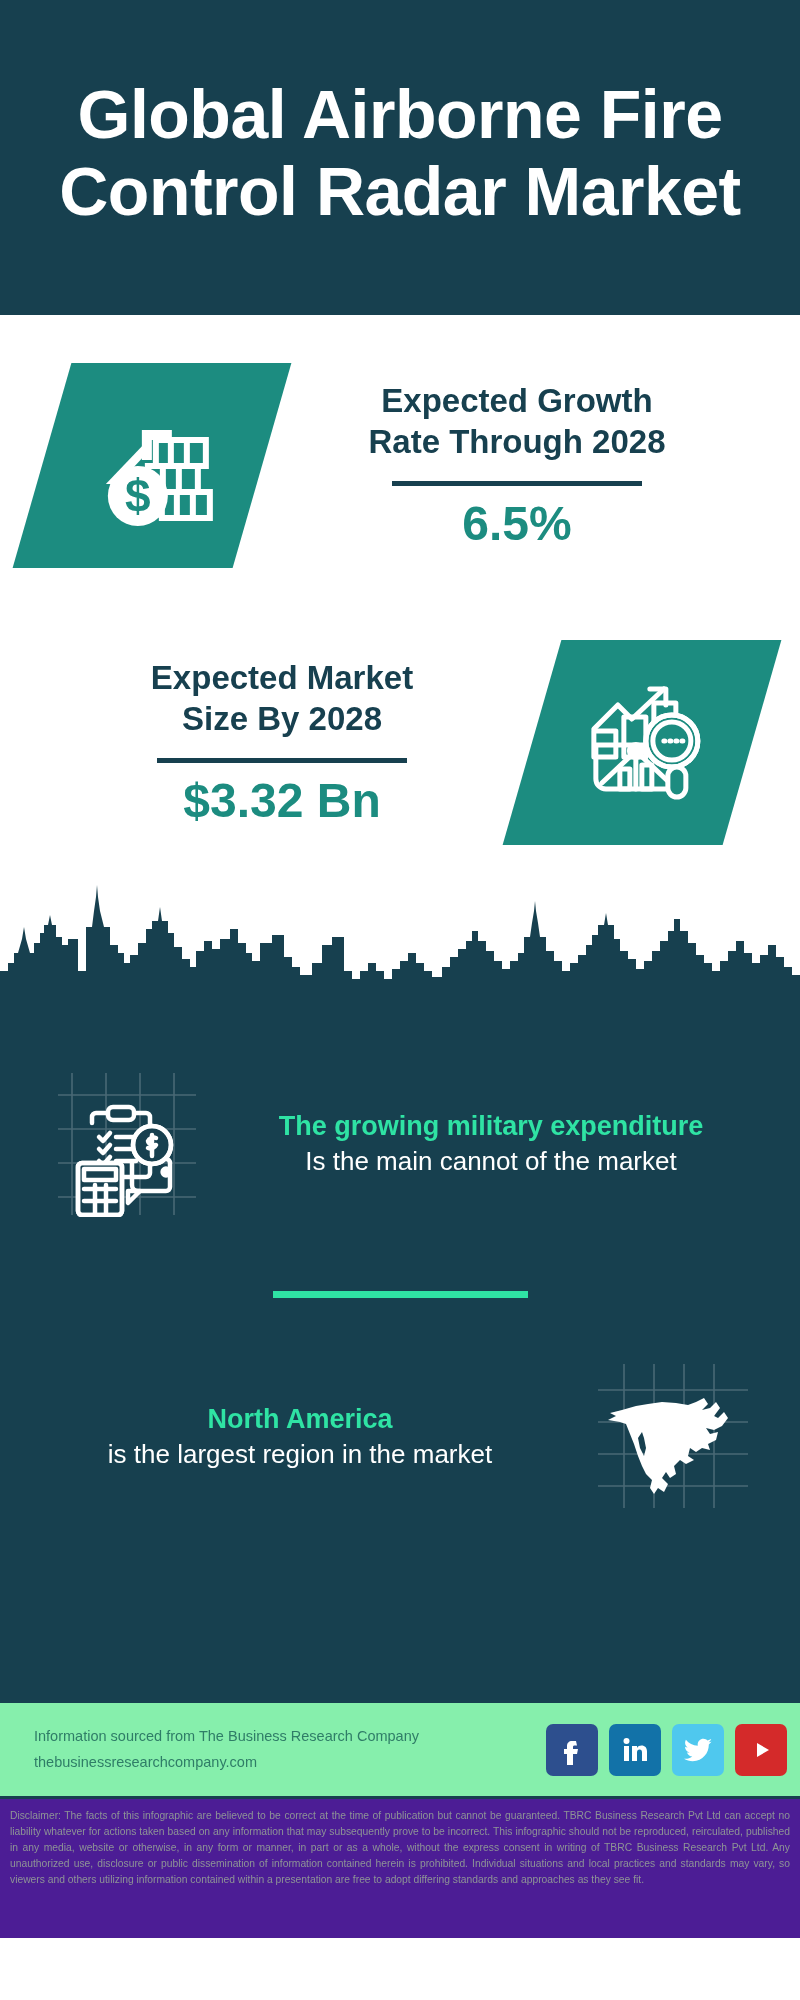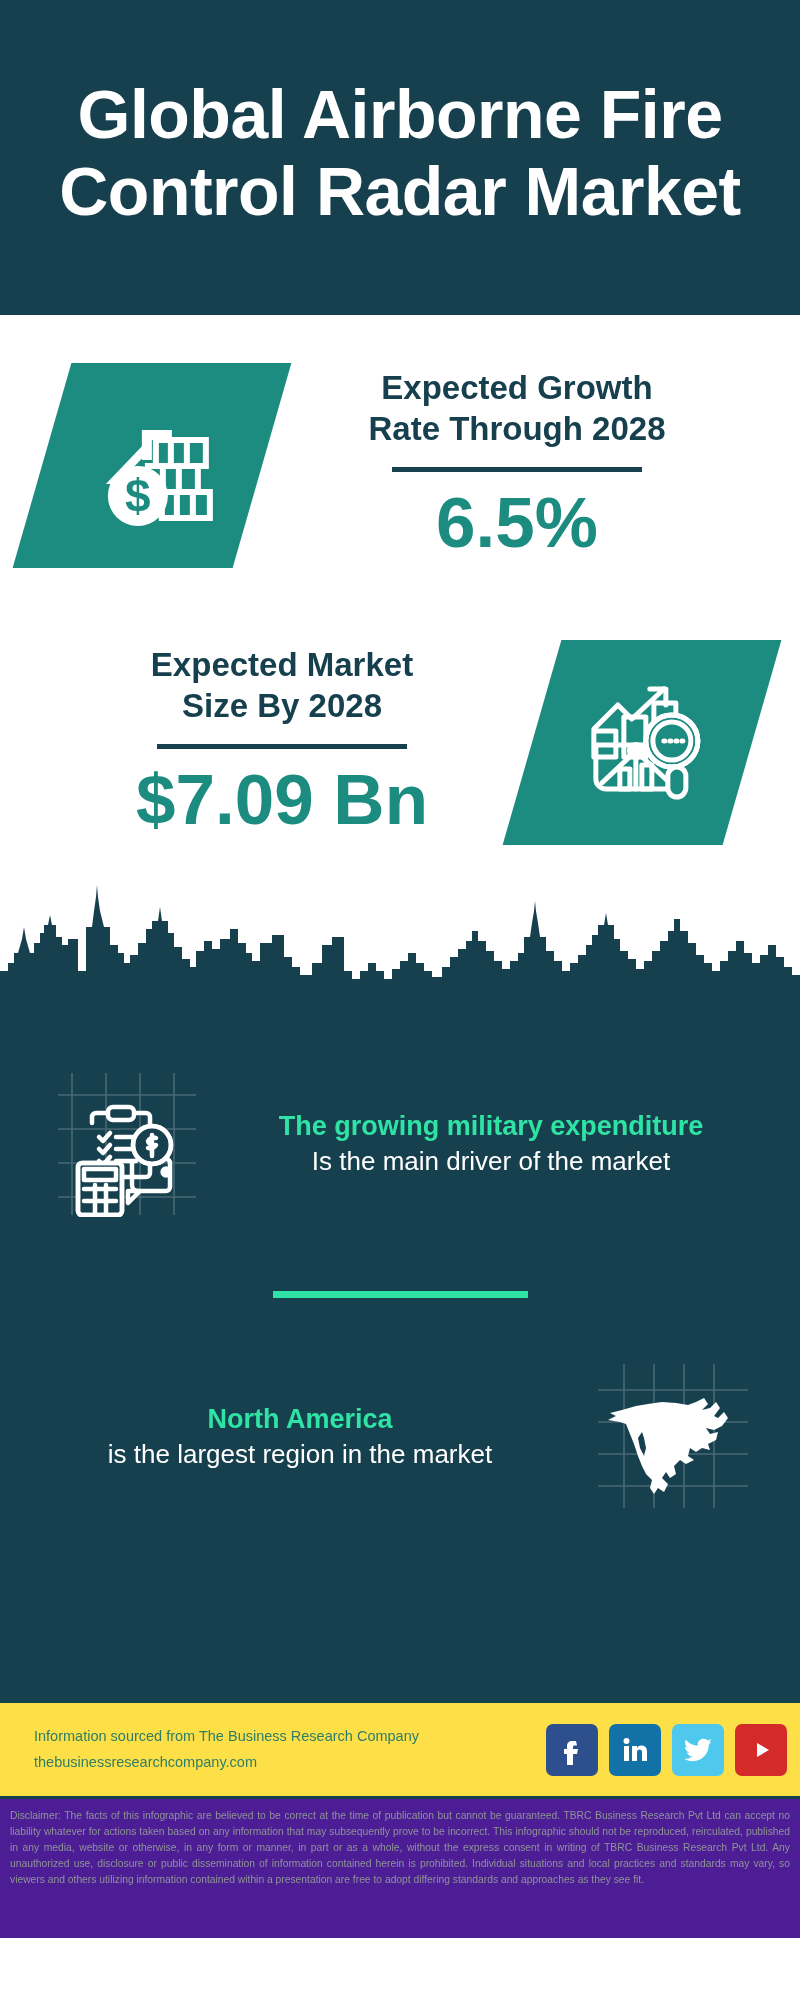--- a/index.html
+++ b/index.html
@@ -44,21 +44,21 @@
   .stat-text{ text-align:center; flex:1 1 auto; }
   .stat-label{
     color:#17404f; font-size:33px; font-weight:bold;
     line-height:1.25; white-space:pre-line;
   }
   .rule{
     width:250px; height:5px; background:#17404f;
     margin:18px auto 10px auto;
   }
   .stat-value{
-    color:#1c8c80; font-size:71px; font-weight:bold; line-height:1.15;
+    color:#1c8c80; font-size:48px; font-weight:bold; line-height:1.15;
   }
 
   .row1{ padding-top:48px; }
   .row1 .para{ margin-left:42px; }
   .row1 .stat-text{ padding-right:28px; }
 
   .row2{ padding-top:72px; }
   .row2 .para{ margin-right:48px; }
   .row2 .stat-text{ padding-left:32px; }
 
@@ -92,21 +92,21 @@
     width:255px; height:7px; background:#2fe3a4;
     margin:70px auto 0 auto;
   }
 
   .fact2{ padding-top:62px; }
   .fact2 .fact-icon{ margin-right:48px; }
   .fact2 .fact-text{ padding-left:26px; }
 
   
   .source-bar{
-    background:#fde047; height:96px;
+    background:#86efac; height:96px;
     display:flex; align-items:center; justify-content:space-between;
     padding:0 13px 0 34px;
     border-top:3px solid #17404f;
   }
   .source-text{ color:#2f7d67; font-size:14.5px; line-height:1.75; }
   .socials{ display:flex; gap:11px; align-items:center; }
   .soc{
     width:52px; height:52px; border-radius:7px;
     display:flex; align-items:center; justify-content:center;
   }
@@ -158,21 +158,21 @@
       <div class="rule"></div>
       <div class="stat-value">6.5%</div>
     </div>
   </div>
 
   <div class="stat-row row2">
     <div class="stat-text">
       <div class="stat-label">Expected Market
 Size By 2028</div>
       <div class="rule"></div>
-      <div class="stat-value">$7.09 Bn</div>
+      <div class="stat-value">$3.32 Bn</div>
     </div>
     <div class="para">
       <span class="ico">
         <svg width="124" height="124" viewBox="0 0 124 124">
           <g fill="none" stroke="#ffffff" stroke-width="5" stroke-linejoin="round" stroke-linecap="round">
             <polyline points="14,50 38,26 52,40 84,10"></polyline>
             <polyline points="70,10 86,10 86,26"></polyline>
             <rect x="14" y="52" width="22" height="26"></rect>
             <rect x="44" y="38" width="22" height="40"></rect>
             <rect x="74" y="24" width="22" height="54"></rect>
@@ -249,21 +249,21 @@
           <rect x="36" y="102" width="32" height="11"></rect>
           <line x1="36" y1="122" x2="68" y2="122"></line>
           <line x1="36" y1="134" x2="68" y2="134"></line>
           <line x1="47" y1="118" x2="47" y2="148"></line>
           <line x1="58" y1="118" x2="58" y2="148"></line>
         </g>
       </svg>
     </div>
     <div class="fact-text">
       <div class="fact-head">The growing military expenditure</div>
-      <div class="fact-sub">Is the main driver of the market</div>
+      <div class="fact-sub">Is the main cannot of the market</div>
     </div>
   </div>
 
   <div class="divider"></div>
 
   <div class="fact fact2">
     <div class="fact-text">
       <div class="fact-head">North America</div>
       <div class="fact-sub">is the largest region in the market</div>
     </div>

